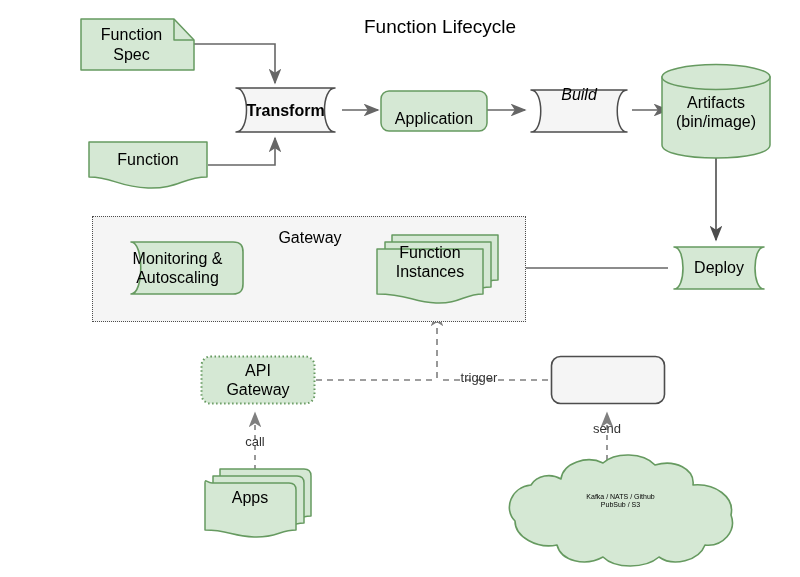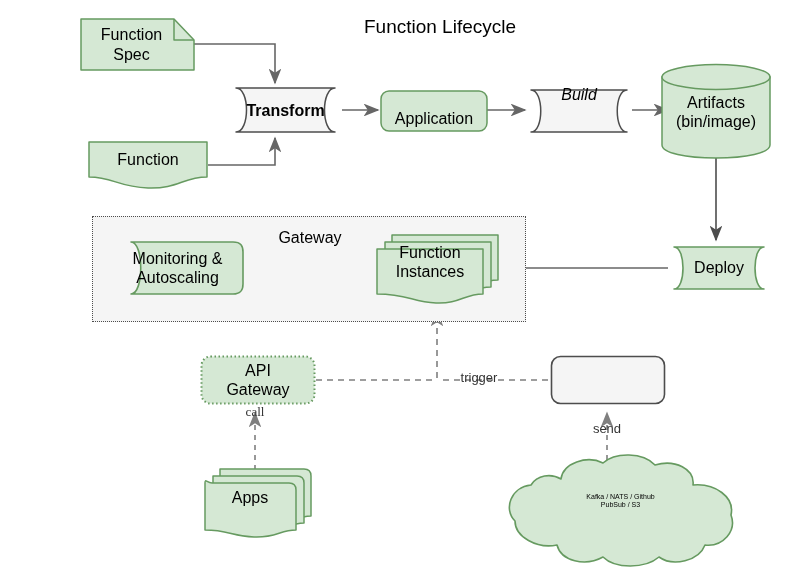--- a/index.html
+++ b/index.html
@@ -267,16 +267,16 @@
                C 82,112 58,106 54,90
                C 34,94 12,82 12,66
                C 0,54 8,32 28,30
                C 34,20 48,18 58,24 Z" fill="#d5e8d4" stroke="#669a60" stroke-width="1.6" stroke-linejoin="round"></path>
     </svg>
   </div>
   <div class="txt f7" style="left:503px; top:488px; width:235px; height:26px;">Kafka / NATS / Github
 PubSub / S3</div>
 
   <div class="edge-label" style="left:444px; top:358px; width:70px; text-align:center;margin-top:12px;">trigger</div>
-  <div class="edge-label" style="left:228px; top:404px; width:54px;font-family:Liberation Serif, serif;">call</div>
+  <div class="edge-label" style="left:228px; top:434px; width:54px;">call</div>
   <div class="edge-label" style="left:580px; top:421px; width:54px;">send</div>
 
 </div>
 
 </body></html>

